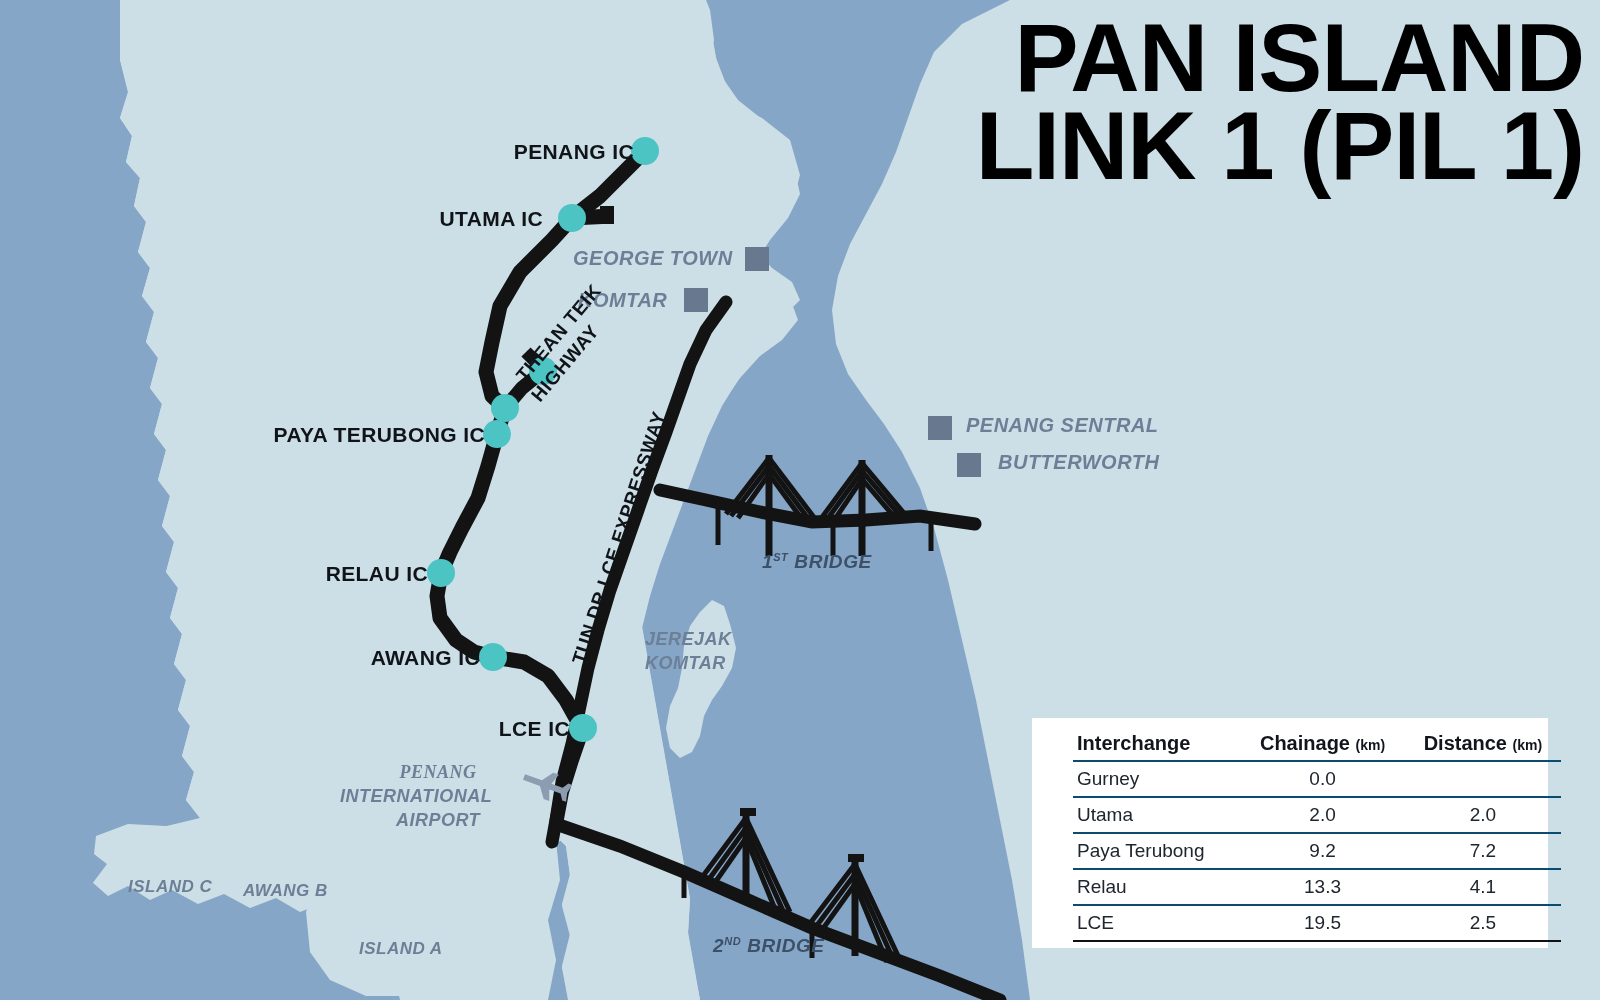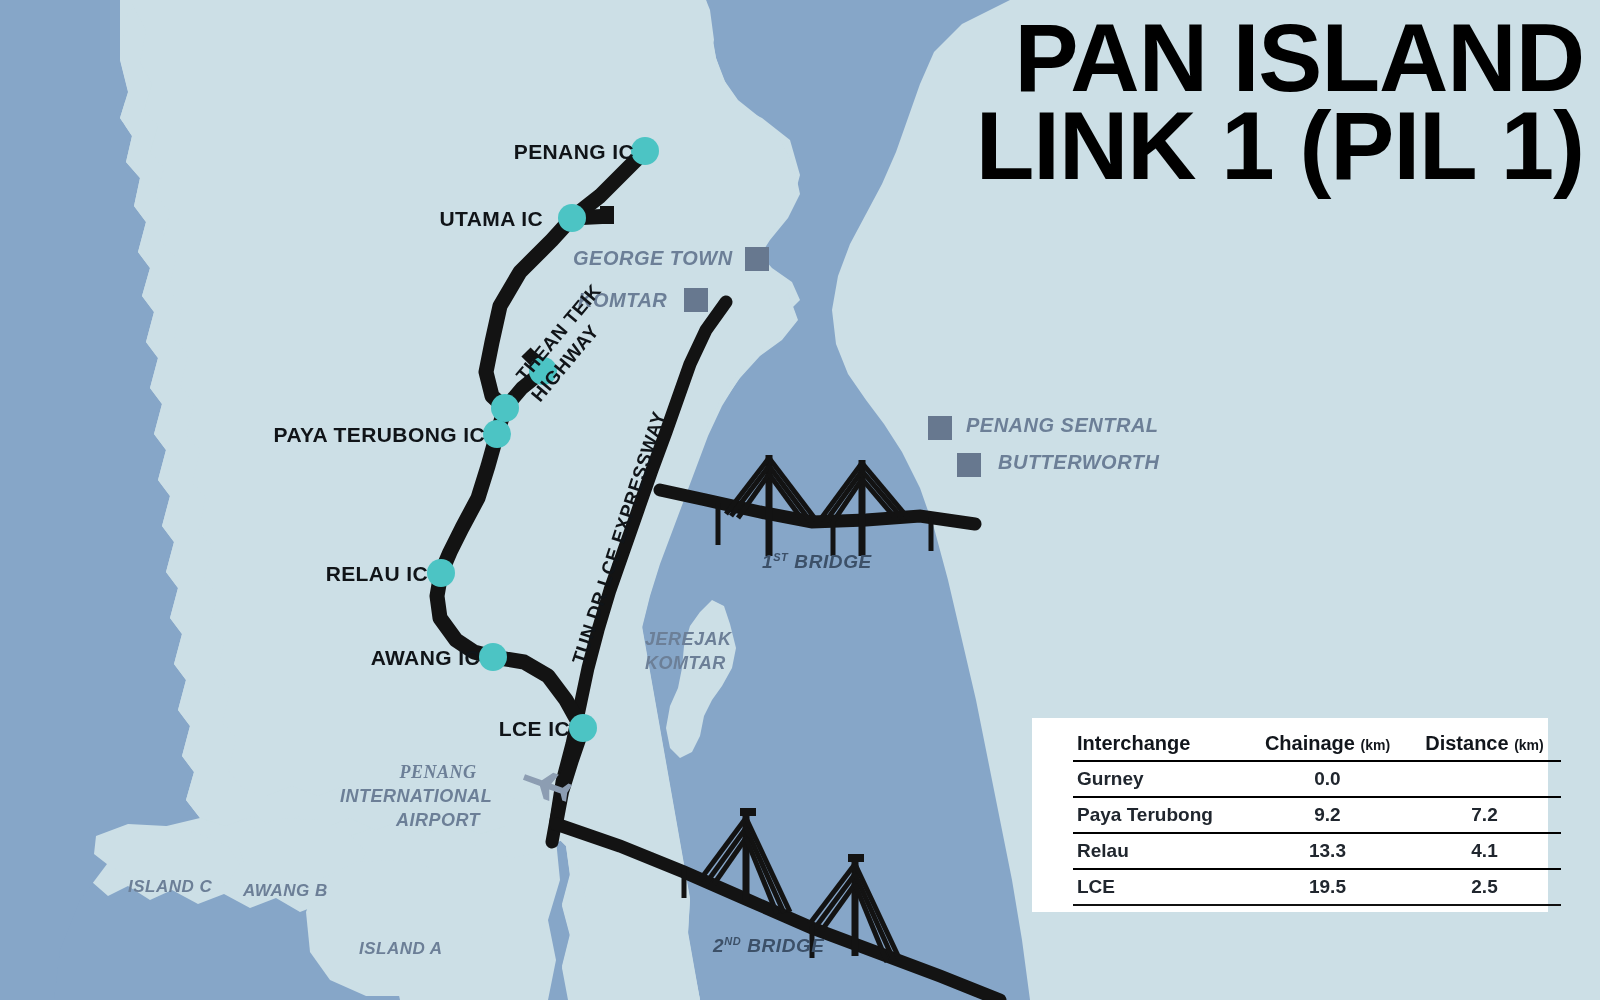--- a/index.html
+++ b/index.html
@@ -97,23 +97,22 @@
     font-weight:bold;
     font-size:20px;
     padding:0 4px 5px 4px;
     color:#12161c;
     white-space:nowrap;
   }
   #legend-table th .unit{font-size:14px;font-weight:bold;}
   #legend-table th.num, #legend-table td.num{text-align:center;}
   #legend-table td{
     padding:6px 4px 6px 4px;
-    border-top:2px solid #000000;
+    border-top:2px solid #0c4a6e;
     white-space:nowrap;
-    font-weight:bold;
   }
   #legend-table tr.header-row th{border-bottom:none;}
   #legend-table tbody tr:last-child td{border-bottom:2px solid #111;}
 </style>
 </head>
 <body>
 
 <div id="map-root">
 
   <svg id="map-svg" viewBox="0 0 1600 1000">
@@ -408,20 +407,25 @@
           </th>
         </tr>
       </thead>
       <tbody id="table-body">
           <tr>
             <td>Gurney</td>
             <td class="num">0.0</td>
             <td class="num"></td>
           </tr>
           <tr>
+            <td>Utama</td>
+            <td class="num">2.0</td>
+            <td class="num">2.0</td>
+          </tr>
+          <tr>
             <td>Paya Terubong</td>
             <td class="num">9.2</td>
             <td class="num">7.2</td>
           </tr>
           <tr>
             <td>Relau</td>
             <td class="num">13.3</td>
             <td class="num">4.1</td>
           </tr>
           <tr>

